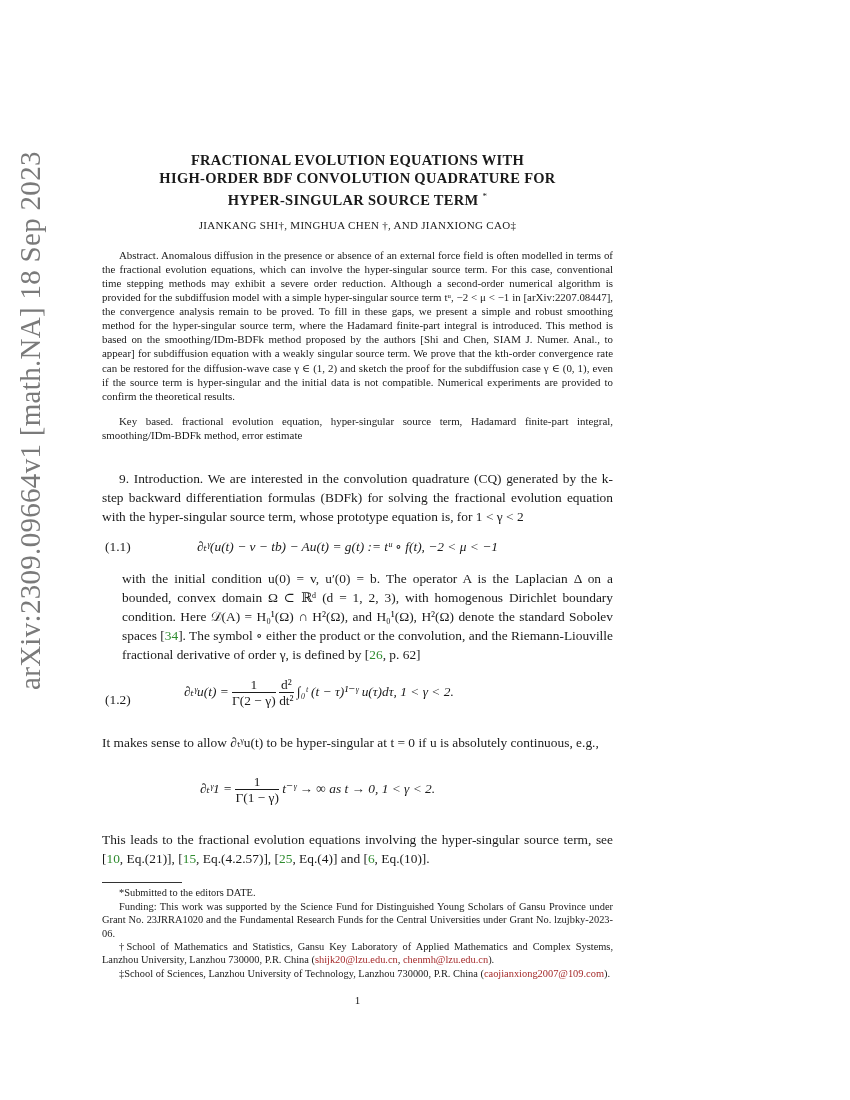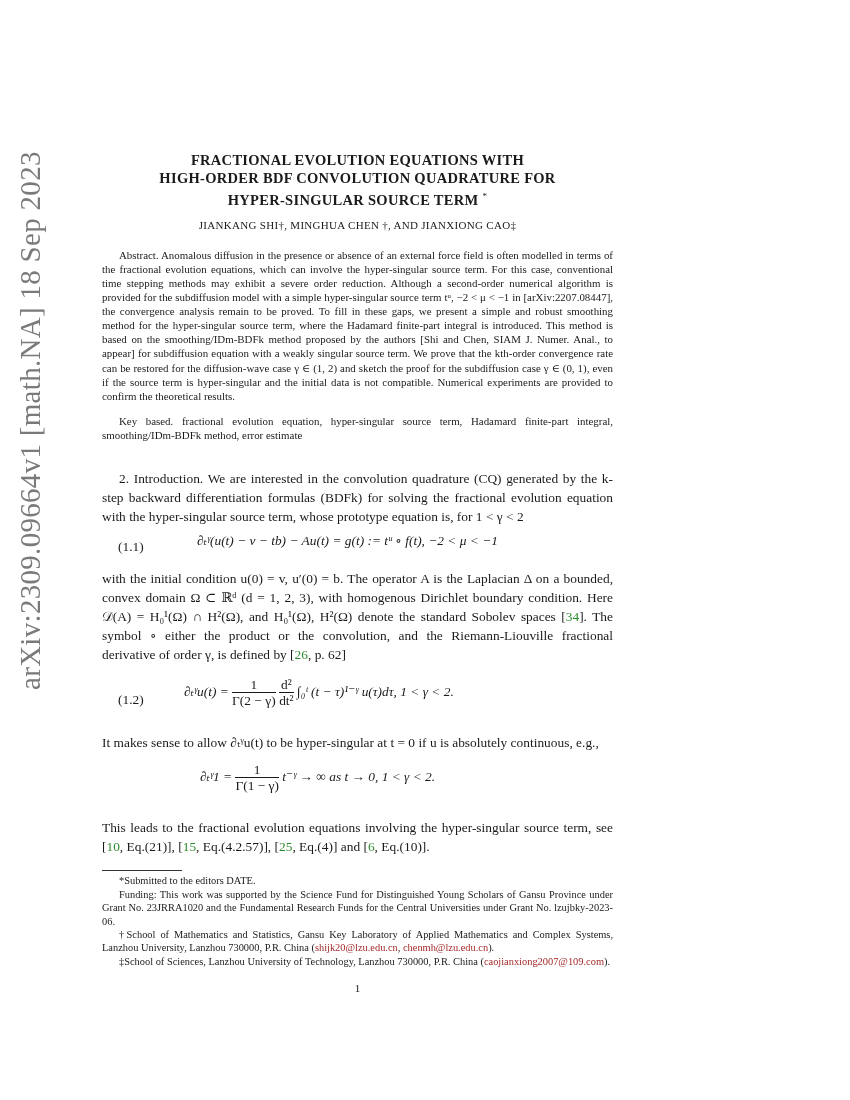--- a/index.html
+++ b/index.html
@@ -11,22 +11,22 @@
   .title { margin-top: 151px; text-align: center; font-weight: bold; font-size: 14.5px; line-height: 18px; letter-spacing: 0.3px; }
   .title div { white-space: nowrap; }
   .title sup { font-weight: normal; font-size: 9px; }
   .authors { text-align: center; margin-top: 10px; font-size: 11px; letter-spacing: 0.3px; }
   .abstract { margin-top: 17px; font-size: 10.9px; line-height: 14.1px; text-align: justify; text-indent: 17px; }
   .keywords { margin-top: 11px; font-size: 10.9px; line-height: 14.1px; text-align: justify; text-indent: 17px; }
   .b { font-weight: normal; }
   .section { margin-top: 27px; font-size: 13.4px; line-height: 19.2px; text-align: justify; text-indent: 17px; }
   .para { font-size: 13.4px; line-height: 19.2px; text-align: justify; }
   .eq { position: relative; height: 30px; font-size: 13.4px; }
-  .eq .num { position: absolute; left: 16px; top: 6px; }
-  .eq .body { position: absolute; top: 0; white-space: nowrap; font-style: italic; }
+  .eq .num { position: absolute; left: 3px; top: 6px; }
+  .eq .body { position: absolute; top: 6px; white-space: nowrap; font-style: italic; }
   .frac { display: inline-block; vertical-align: middle; text-align: center; font-style: normal; }
   .frac .n { display: block; border-bottom: 1px solid #1a1a1a; padding: 0 2px; line-height: 15px; }
   .frac .d { display: block; line-height: 15px; }
   .cite { color: #2e8b2e; }
   .mail { color: #a52a2a; }
   .fnrule { width: 80px; border-top: 1px solid #333; margin-top: 14px; }
   .fn { font-size: 10.4px; line-height: 13.4px; text-align: justify; text-indent: 17px; }
   .pagenum { text-align: center; font-size: 11px; margin-top: 14px; }
 </style>
 </head>
@@ -46,46 +46,46 @@
     <span class="b">Abstract.</span>
     <span>Anomalous diffusion in the presence or absence of an external force field is often modelled in terms of the fractional evolution equations, which can involve the hyper-singular source term. For this case, conventional time stepping methods may exhibit a severe order reduction. Although a second-order numerical algorithm is provided for the subdiffusion model with a simple hyper-singular source term tᵘ, −2 &lt; μ &lt; −1 in [arXiv:2207.08447], the convergence analysis remain to be proved. To fill in these gaps, we present a simple and robust smoothing method for the hyper-singular source term, where the Hadamard finite-part integral is introduced. This method is based on the smoothing/IDm-BDFk method proposed by the authors [Shi and Chen, SIAM J. Numer. Anal., to appear] for subdiffusion equation with a weakly singular source term. We prove that the kth-order convergence rate can be restored for the diffusion-wave case γ ∈ (1, 2) and sketch the proof for the subdiffusion case γ ∈ (0, 1), even if the source term is hyper-singular and the initial data is not compatible. Numerical experiments are provided to confirm the theoretical results.</span>
   </div>
 
   <div class="keywords">
     <span class="b">Key based.</span>
     <span>fractional evolution equation, hyper-singular source term, Hadamard finite-part integral, smoothing/IDm-BDFk method, error estimate</span>
   </div>
 
   <div class="section">
-    <span class="b">2. Introduction.</span>
+    <span class="b">9. Introduction.</span>
     <span>We are interested in the convolution quadrature (CQ) generated by the k-step backward differentiation formulas (BDFk) for solving the fractional evolution equation with the hyper-singular source term, whose prototype equation is, for 1 &lt; γ &lt; 2</span>
   </div>
 
   <div class="eq" style="margin-top:6px;">
     <span class="num">(1.1)</span>
     <span class="body" style="left:95px;">∂ₜᵞ(u(t) − v − tb) − Au(t) = g(t) := tᵘ ∘ f(t),    −2 &lt; μ &lt; −1</span>
   </div>
 
-  <div class="para" style="margin-top:6px;">
+  <div class="para" style="margin-top:6px;margin-left:20px;">
     <span>with the initial condition u(0) = v, u′(0) = b. The operator A is the Laplacian Δ on a bounded, convex domain Ω ⊂ ℝᵈ (d = 1, 2, 3), with homogenous Dirichlet boundary condition. Here 𝒟(A) = H₀¹(Ω) ∩ H²(Ω), and H₀¹(Ω), H²(Ω) denote the standard Sobolev spaces [</span><a class="cite">34</a><span>]. The symbol ∘ either the product or the convolution, and the Riemann-Liouville fractional derivative of order γ, is defined by [</span><a class="cite">26</a><span>, p. 62]</span>
   </div>
 
   <div class="eq" style="height:52px; margin-top:10px;">
     <span class="num" style="top:17px;">(1.2)</span>
     <span class="body" style="left:82px; top:2px;">
       <span>∂ₜᵞu(t) =</span>
       <span class="frac"><span class="n">1</span><span class="d">Γ(2 − γ)</span></span>
       <span class="frac"><span class="n">d²</span><span class="d">dt²</span></span>
       <span>∫₀ᵗ (t − τ)¹⁻ᵞ u(τ)dτ,    1 &lt; γ &lt; 2.</span>
     </span>
   </div>
 
   <div class="para" style="margin-top:6px;">It makes sense to allow ∂ₜᵞu(t) to be hyper-singular at t = 0 if u is absolutely continuous, e.g.,</div>
 
-  <div class="eq" style="height:52px; margin-top:8px;">
+  <div class="eq" style="height:52px; margin-top:20px;">
     <span class="body" style="left:98px; top:2px;">
       <span>∂ₜᵞ1 =</span>
       <span class="frac"><span class="n">1</span><span class="d">Γ(1 − γ)</span></span>
       <span>t⁻ᵞ → ∞   as   t → 0,    1 &lt; γ &lt; 2.</span>
     </span>
   </div>
 
   <div class="para" style="margin-top:6px;">
     <span>This leads to the fractional evolution equations involving the hyper-singular source term, see [</span><a class="cite">10</a><span>, Eq.(21)], [</span><a class="cite">15</a><span>, Eq.(4.2.57)], [</span><a class="cite">25</a><span>, Eq.(4)] and [</span><a class="cite">6</a><span>, Eq.(10)].</span>
   </div>

